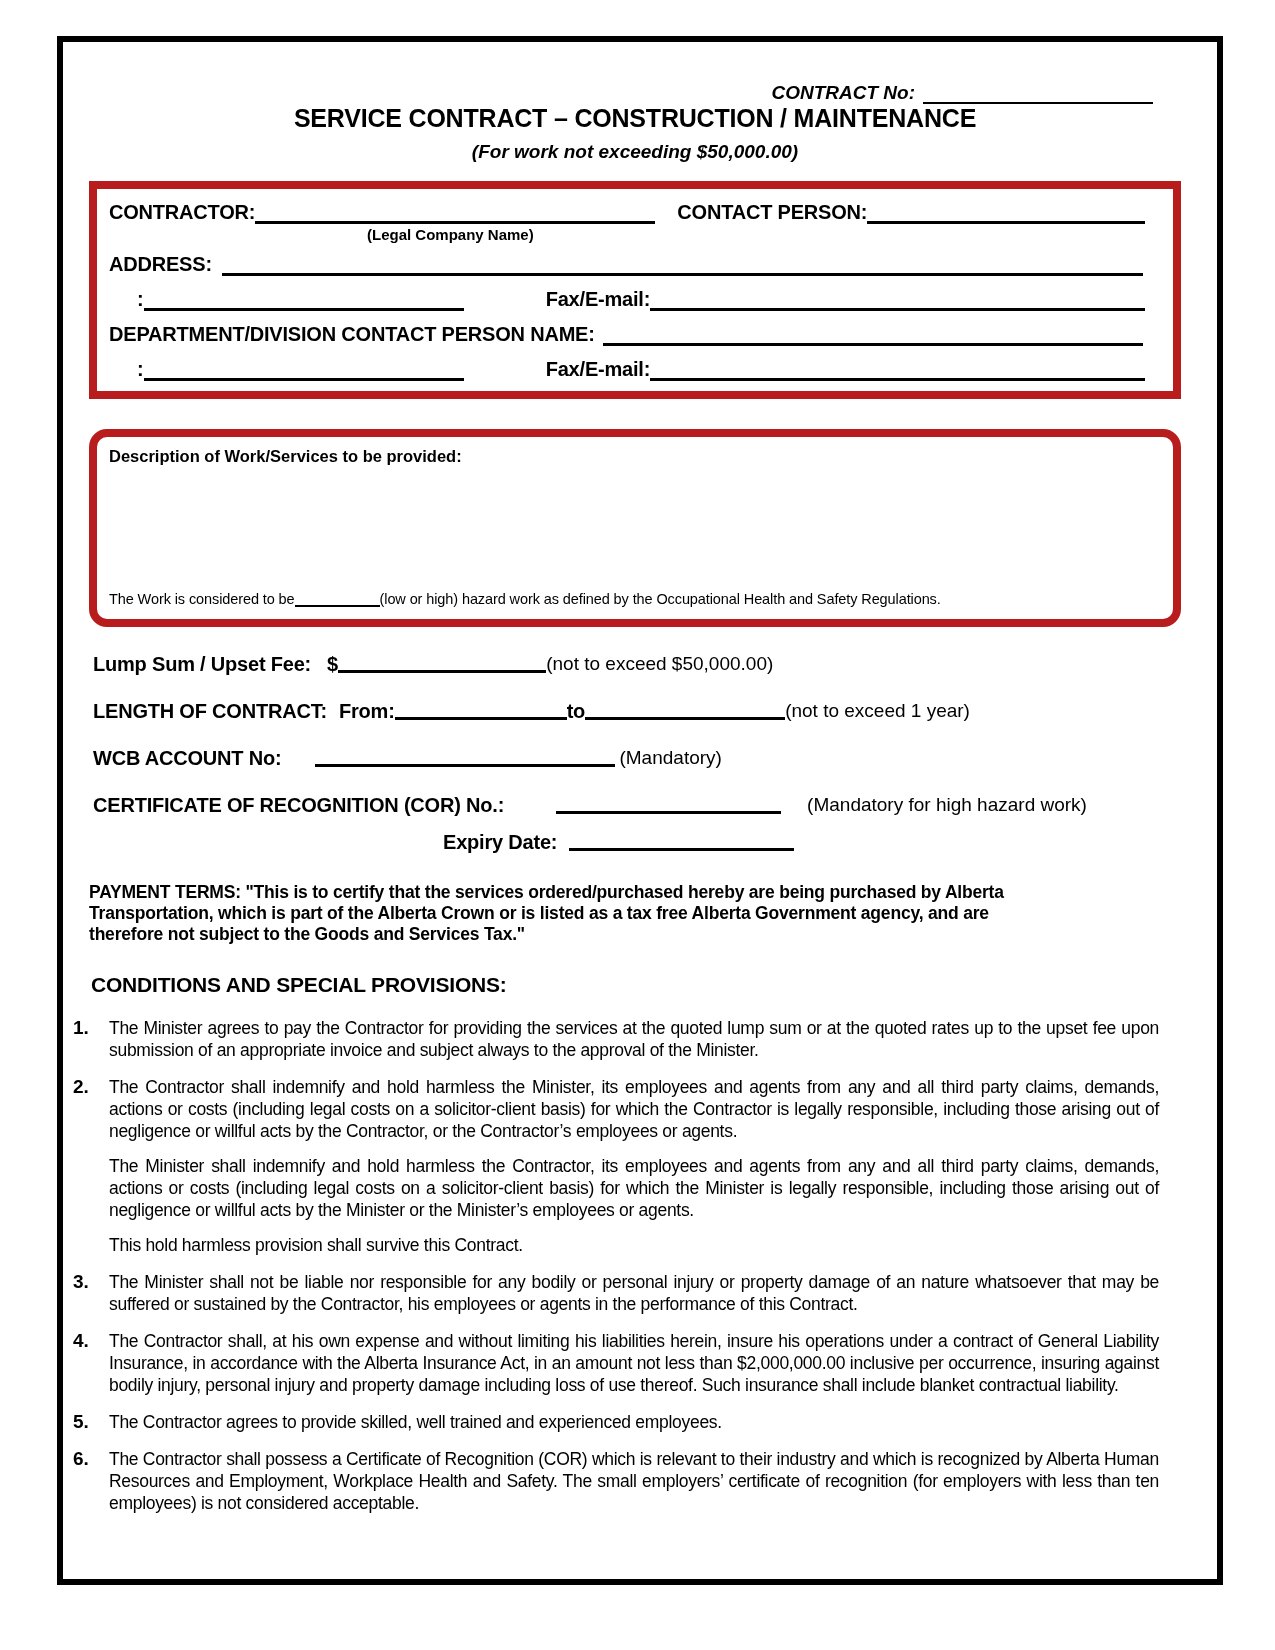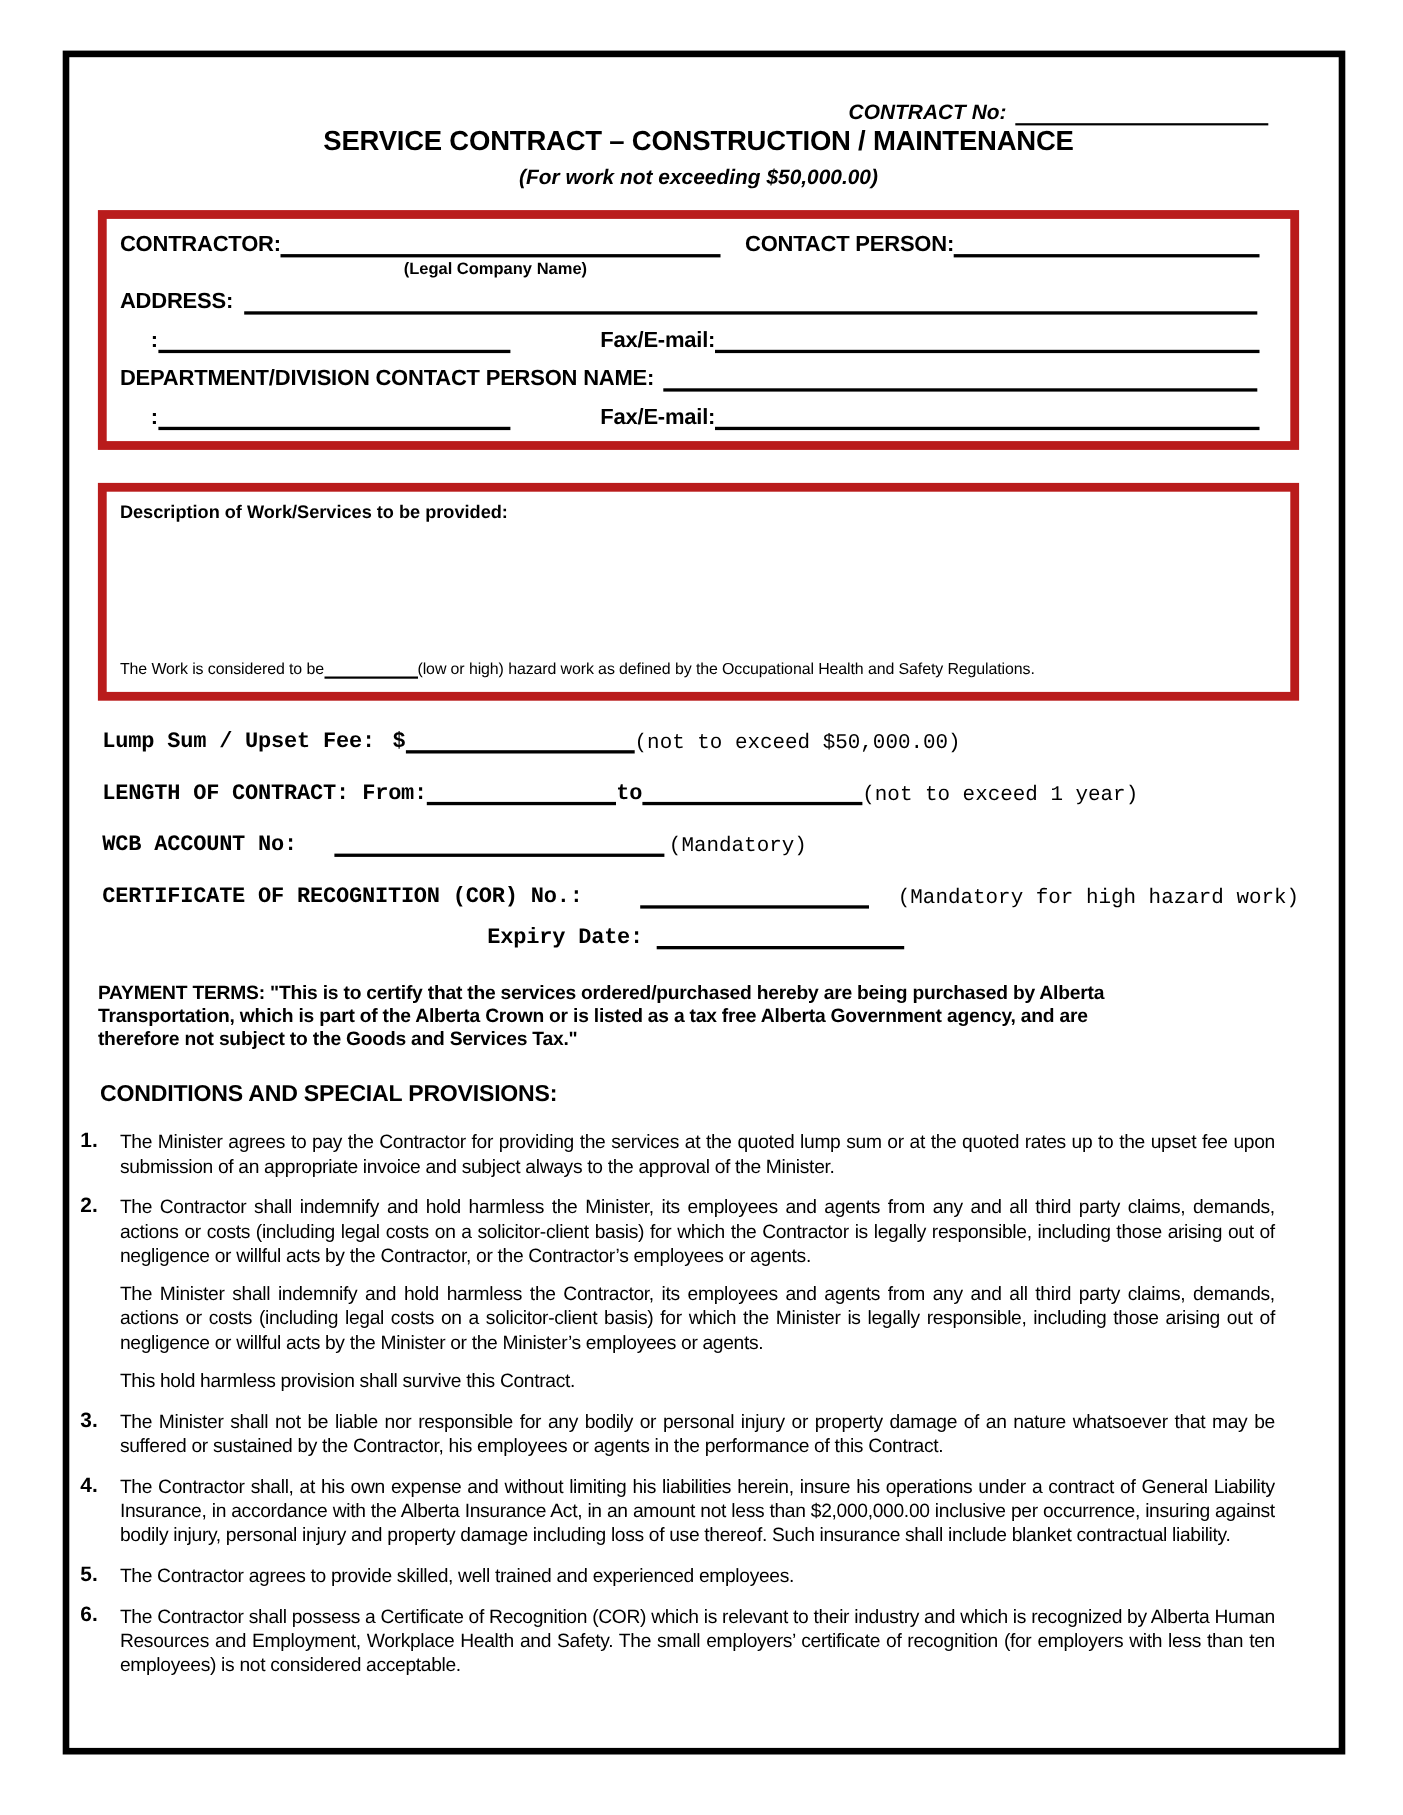--- a/index.html
+++ b/index.html
@@ -5,21 +5,21 @@
   * { margin: 0; padding: 0; box-sizing: border-box; }
   html, body { background: #fff; }
   body {
     width: 1275px; height: 1650px;
     font-family: "Liberation Sans", sans-serif;
     color: #000;
     position: relative;
   }
   .page {
     position: absolute;
-    left: 57px; top: 46px;
+    left: 57px; top: 36px;
     width: 1166px; height: 1549px;
     border: 6px solid #000;
     padding: 40px 36px 0 26px;
     overflow: hidden;
   }
 
   
   .uline {
     display: inline-block;
     border-bottom: 3px solid #000;
@@ -58,29 +58,29 @@
   .r-phone .colon { margin-left: 28px; font-weight: bold; }
   .r-phone .uline.phone-line { width: 320px; }
   .r-phone .lbl.fax { margin-left: 82px; }
   .r-phone .uline.fax-line { margin-right: 14px; }
   .r-dept { margin-top: 12px; }
   .r-dept .uline { margin-left: 8px; margin-right: 16px; }
 
   .desc-box {
     margin-top: 30px; padding: 10px 12px 12px 12px;
     height: 198px;
-    display: flex; flex-direction: column; justify-content: space-between;
+    display: flex; flex-direction: column; justify-content: space-between; border-radius: 18px;
   }
   .desc-heading { font-size: 16.5px; font-weight: bold; }
   .hazard-line { font-size: 14.5px; font-weight: normal; letter-spacing: -0.1px; }
   .hazard-line .uline { width: 85px; height: 15px; border-bottom-width: 2.5px; }
 
   .fee-row {
-    display: flex; align-items: center;
-    font-size: 20px; margin-left: 4px; font-family: Liberation Mono, monospace;
+    display: flex; align-items: flex-start;
+    font-size: 20px; margin-left: 4px;
   }
   .fee-row .note { font-size: 19px; white-space: nowrap; }
   .r-lump { margin-top: 26px; }
   .r-lump .dollar { font-weight: bold; margin-left: 16px; }
   .r-lump .uline { width: 208px; }
   .r-length { margin-top: 24px; }
   .r-length .from { margin-left: 12px; }
   .r-length .uline.from-line { width: 172px; }
   .r-length .uline.to-line { width: 200px; }
   .r-wcb { margin-top: 24px; }

